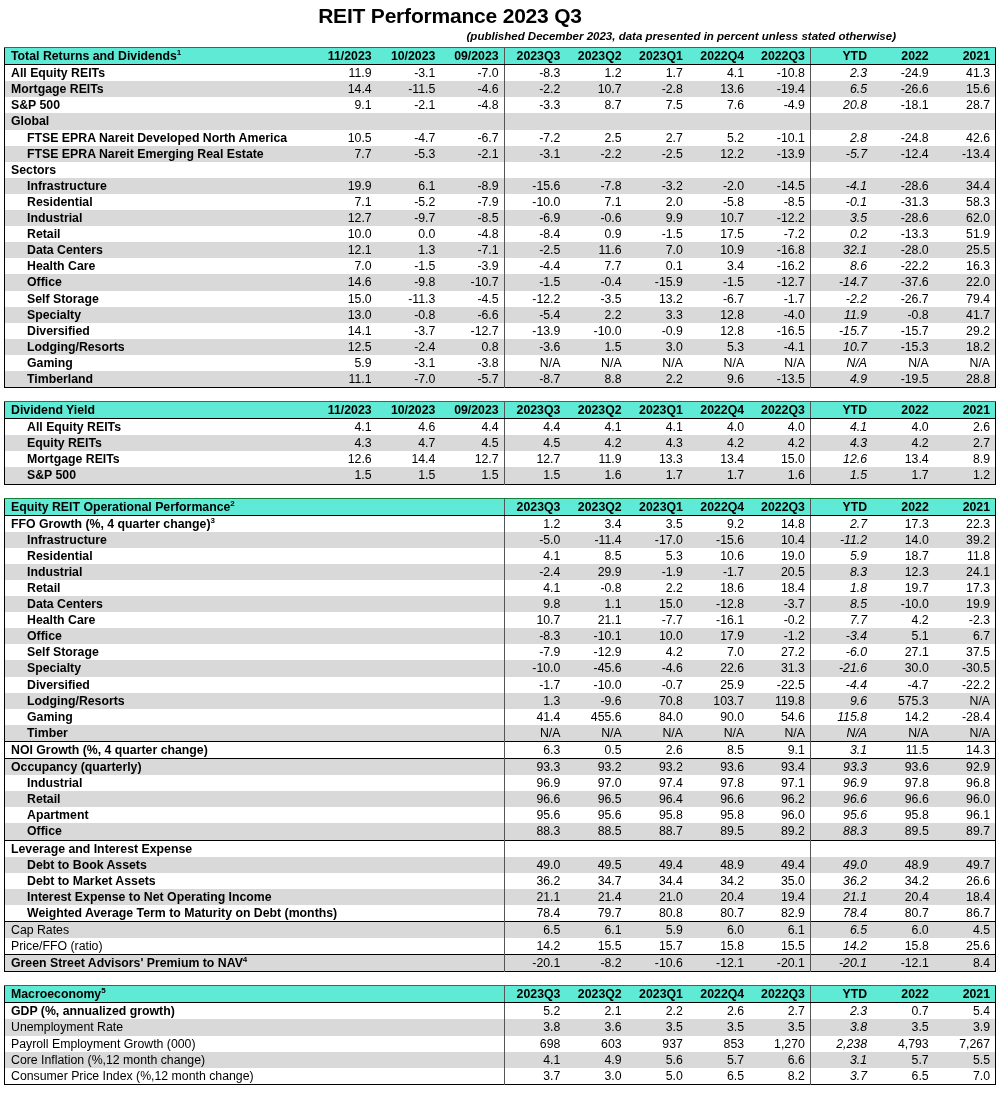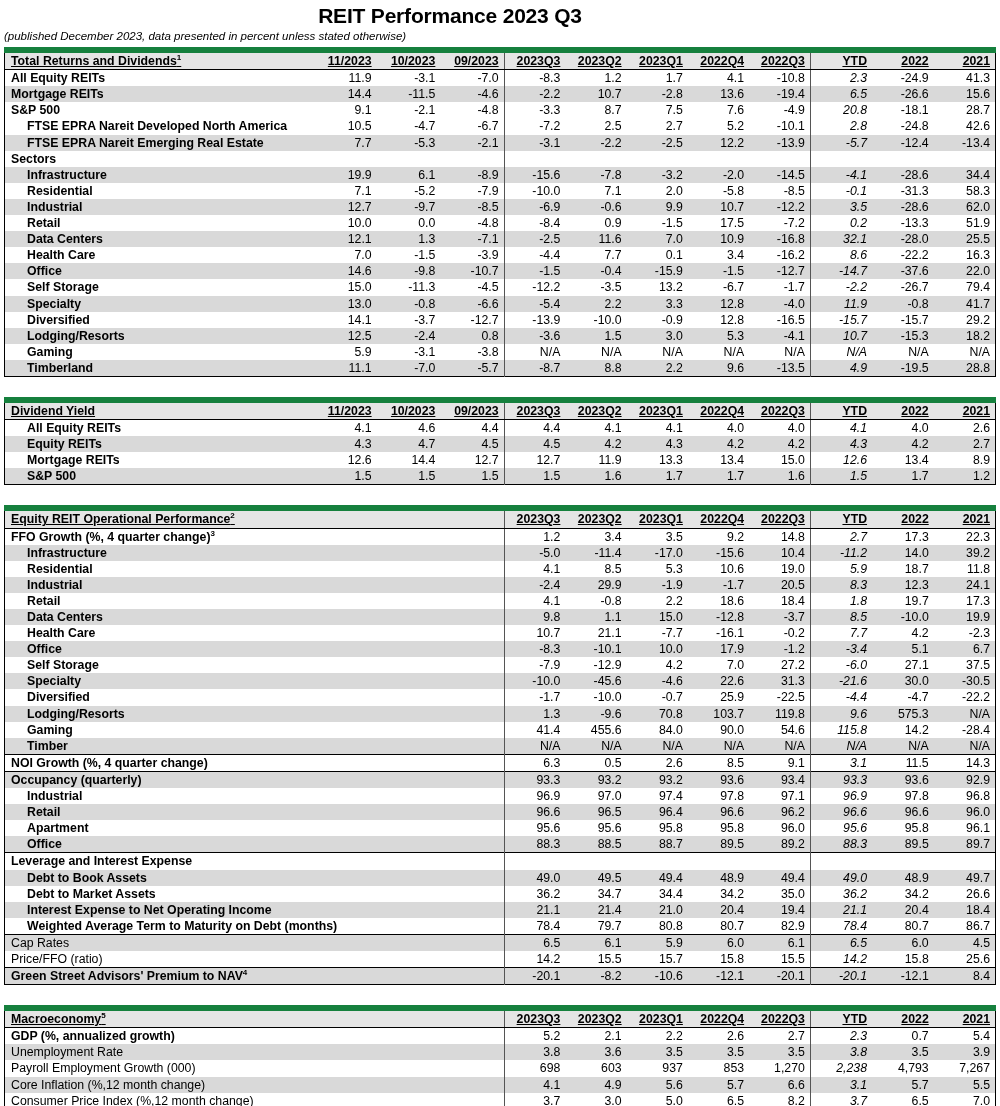--- a/index.html
+++ b/index.html
@@ -13,35 +13,36 @@
 
   .title{
     text-align:center;
     font-size:21px;
     font-weight:bold;
     letter-spacing:-0.2px;
     padding-top:4px;
     line-height:1.1;
   }
   .subtitle{
-    text-align:left;
+    text-align:right;
     font-size:11.5px;
     font-style:italic;
     padding-top:3px;
     padding-bottom:5px;
+    font-weight:bold;
   }
 
   table.grid{
     width:992px;
     border-collapse:collapse;
     table-layout:fixed;
     font-size:12.3px;
     margin:0;
   }
-  table.grid + table.grid{margin-top:20px;}
+  table.grid + table.grid{margin-top:13px;}
 
   col.lbl{width:300px;}
   col.c1{width:62px;}
   col.c2{width:62px;}
   col.c3{width:62px;}
   col.q{width:59.6px;}
   col.y{width:60px;}
 
   td,th{
     padding:0 5px 0 0;
@@ -61,26 +62,25 @@
 
   
   table.grid{border:1px solid #000;}
 
   
   .sep-l{border-left:1px solid #555;}
   .sep-l2{border-left:1px solid #555;font-style:italic;}
 
   
   tr.hdr th{
-    background:#e5e5e5;
+    background:#5eead4;
     font-weight:bold;
     font-size:12.3px;
     border-bottom:1px solid #000;
-    border-top:6px solid #15803d;
-    text-decoration:underline;
+    border-top:1px solid #15803d;
   }
   tr.hdr th.label{font-weight:bold;}
 
   
   tr.shade td{background:#d9d9d9;}
   tr.plain td{background:#ffffff;}
 
   
   td.label.lvl0{padding-left:6px;font-weight:bold;}
   td.label.lvl0n{padding-left:6px;font-weight:normal;}
@@ -167,20 +167,34 @@
             <td>-4.8</td>
             <td class="sep-l">-3.3</td>
             <td>8.7</td>
             <td>7.5</td>
             <td>7.6</td>
             <td>-4.9</td>
             <td class="sep-l2">20.8</td>
             <td>-18.1</td>
             <td>28.7</td>
           </tr>
+          <tr class="shade">
+            <td class="label lvl0">Global</td>
+            <td></td>
+            <td></td>
+            <td></td>
+            <td class="sep-l"></td>
+            <td></td>
+            <td></td>
+            <td></td>
+            <td></td>
+            <td class="sep-l2"></td>
+            <td></td>
+            <td></td>
+          </tr>
           <tr class="plain">
             <td class="label lvl1">FTSE EPRA Nareit Developed North America</td>
             <td>10.5</td>
             <td>-4.7</td>
             <td>-6.7</td>
             <td class="sep-l">-7.2</td>
             <td>2.5</td>
             <td>2.7</td>
             <td>5.2</td>
             <td>-10.1</td>

